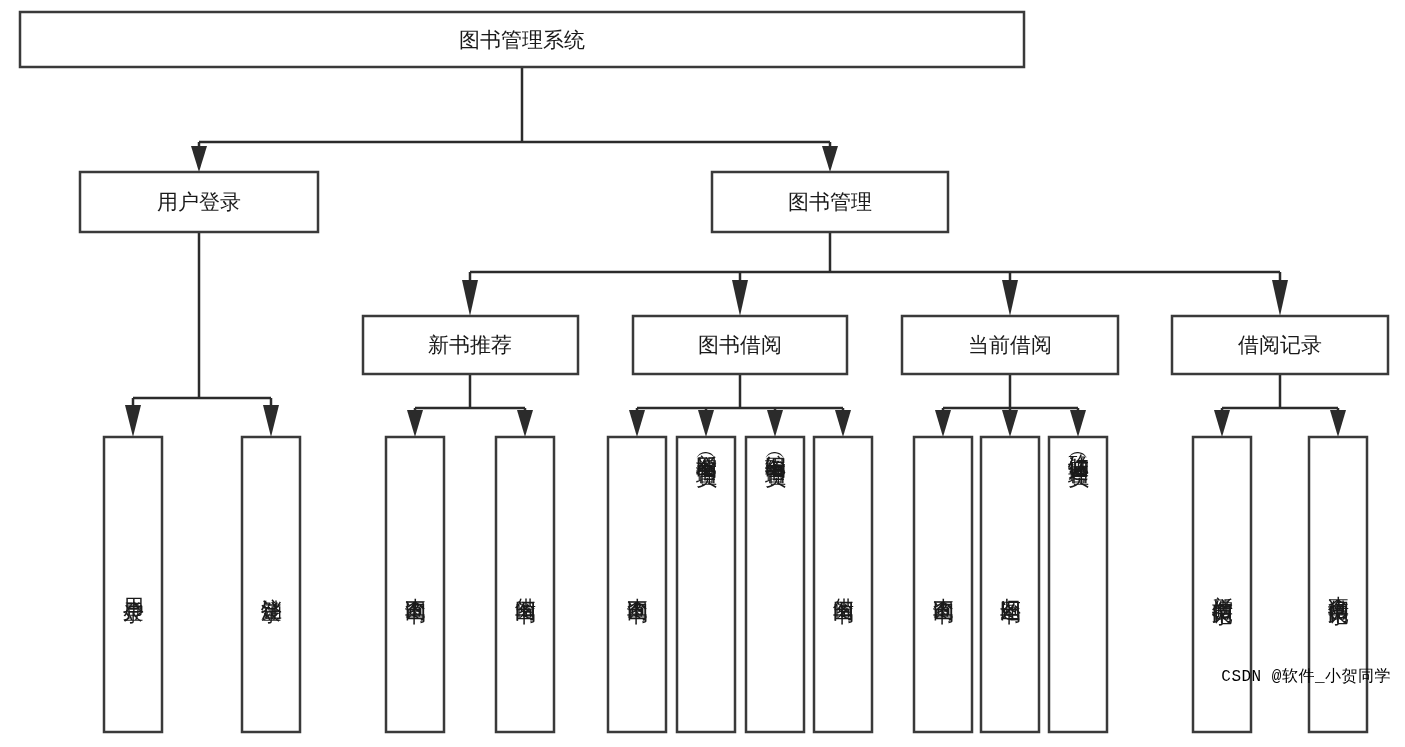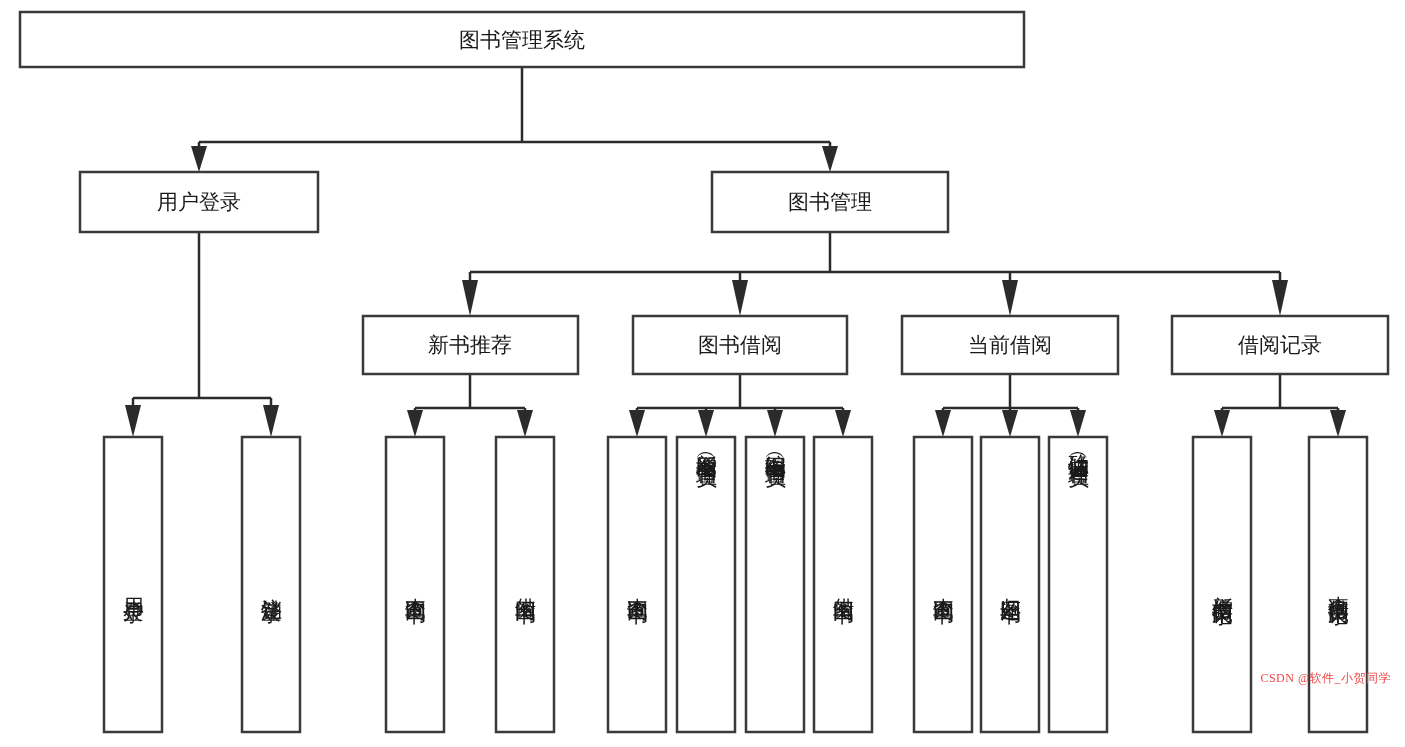--- a/index.html
+++ b/index.html
@@ -61,23 +61,23 @@
     font-size: 21px;
     line-height: 1.28;
     color: #1a1a1a;
     letter-spacing: 2px;
     white-space: nowrap;
   }
   .watermark {
     position: absolute;
     right: 14px;
     bottom: 8px;
-    font-family: Liberation Serif, serif;
-    font-size: 12px;
-    color: #ef4444;
+    font-family: Liberation Mono, monospace;
+    font-size: 16px;
+    color: #000000;
     letter-spacing: 0.5px;
     white-space: nowrap;
   }
 </style>
 </head>
 <body>
 
 <div id="diagram-root">
 
   <svg class="diagram-svg" viewBox="0 0 1405 747">

